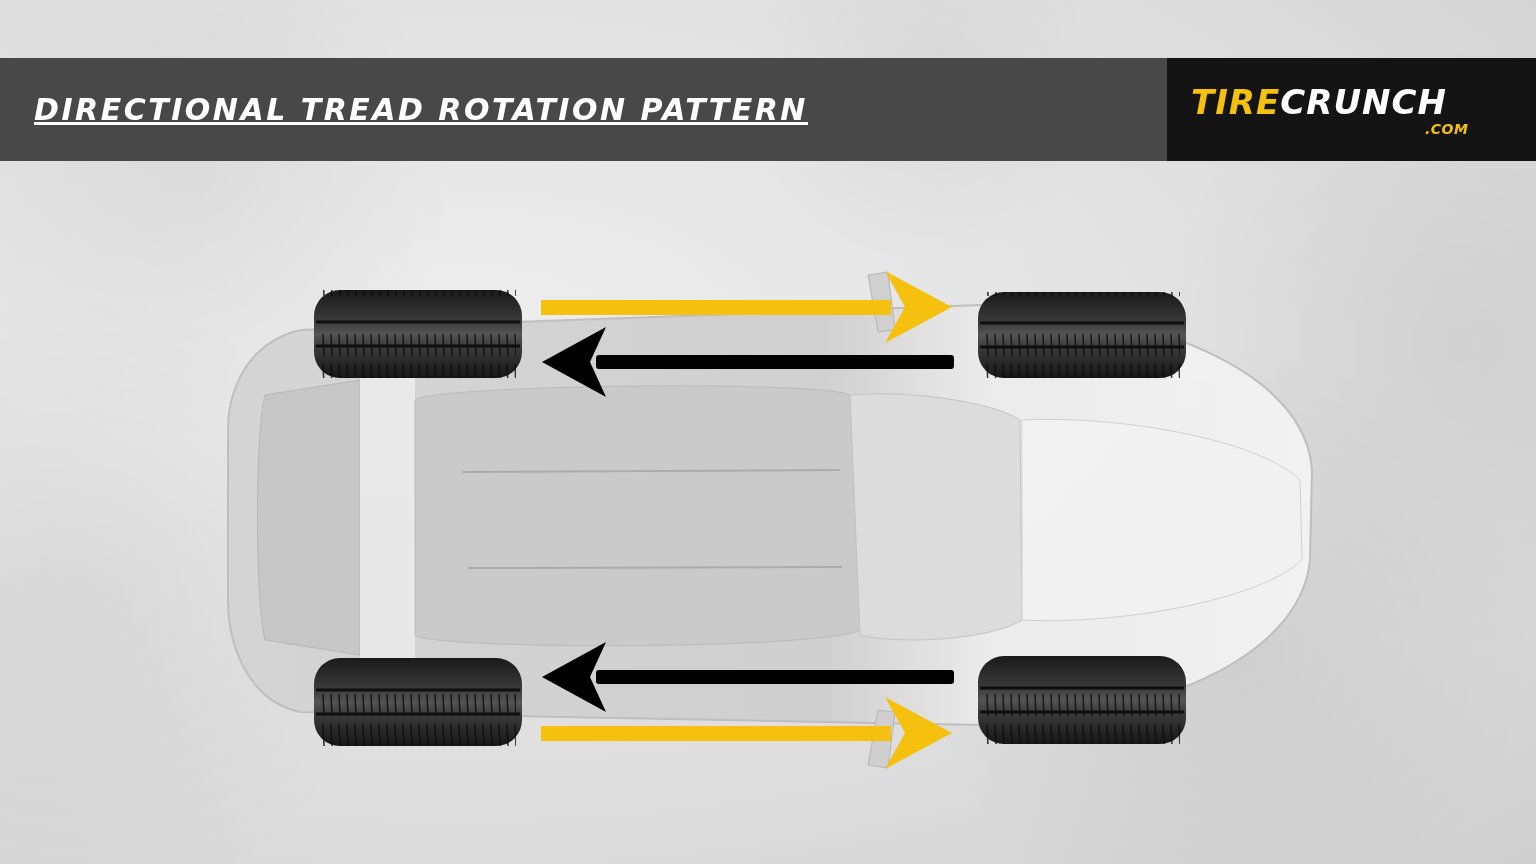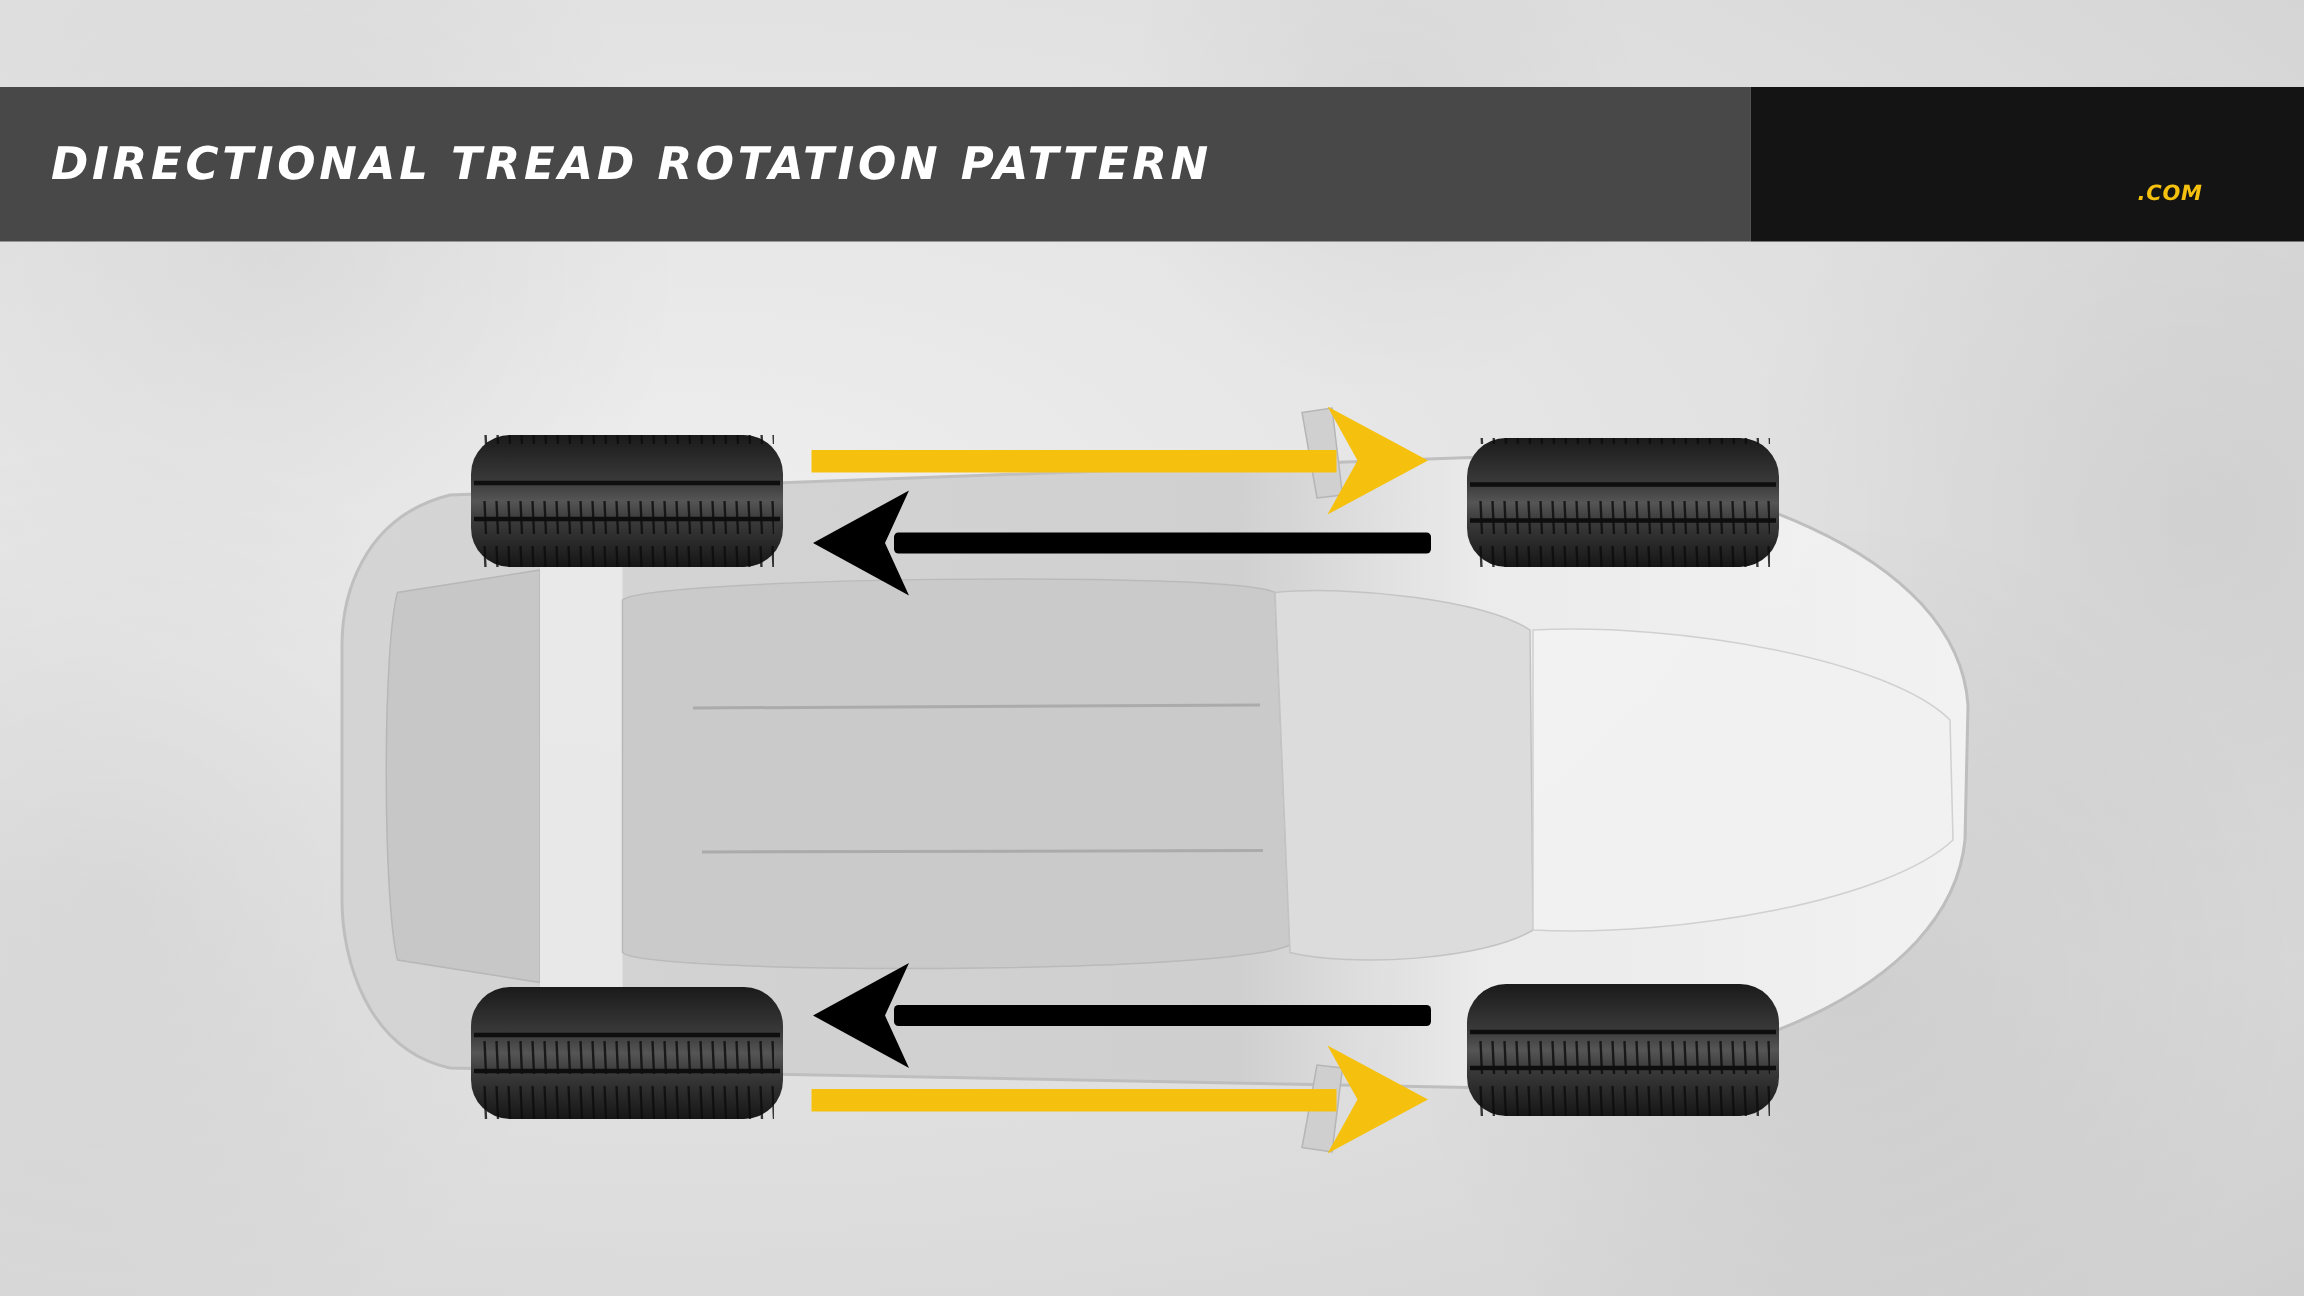--- a/index.html
+++ b/index.html
@@ -19,20 +19,21 @@
   }
   .header-bar {
     position:absolute; left:0; top:58px; width:1167px; height:103px;
     background:#484848;
     display:flex; align-items:center;
   }
   .title {
     margin-left:34px; color:#ffffff; font-weight:bold; font-style:italic;
     font-size:30px; letter-spacing:2.5px; text-transform:uppercase;
     font-family: "DejaVu Sans", sans-serif;
+    text-decoration: underline;
   }
   .logo-box {
     position:absolute; left:1167px; top:58px; width:369px; height:103px;
     background:#141414;
   }
   .logo-main {
     position:absolute; left:24px; top:24px; font-weight:bold; font-style:italic;
     font-size:34px; letter-spacing:1px;
     font-family: "DejaVu Sans", sans-serif;
   }
@@ -131,14 +132,17 @@
     <rect x="541" y="726" width="350" height="15" fill="#f5c10e"></rect>
     <path d="M885,697 L952,733 L885,769 L905,733 Z" fill="#f5c10e"></path>
   </g>
 </svg>
 
 <div class="header-bar">
   <span class="title">Directional Tread Rotation Pattern</span>
 </div>
 
 <div class="logo-box">
+  <div class="logo-main">
+    <span class="logo-tire">TIRE</span><span class="logo-crunch">CRUNCH</span>
+  </div>
   <div class="logo-com">.COM</div>
 </div>
 
 </body></html>

